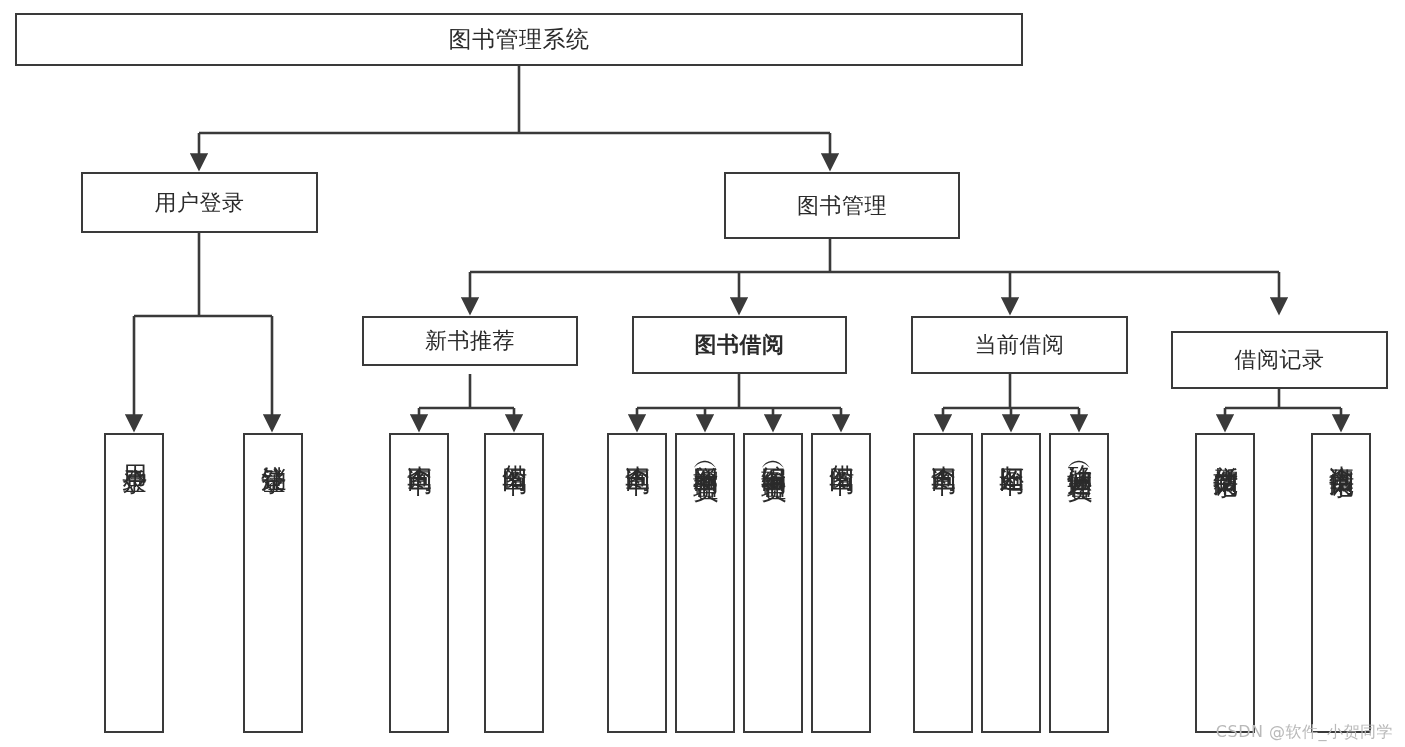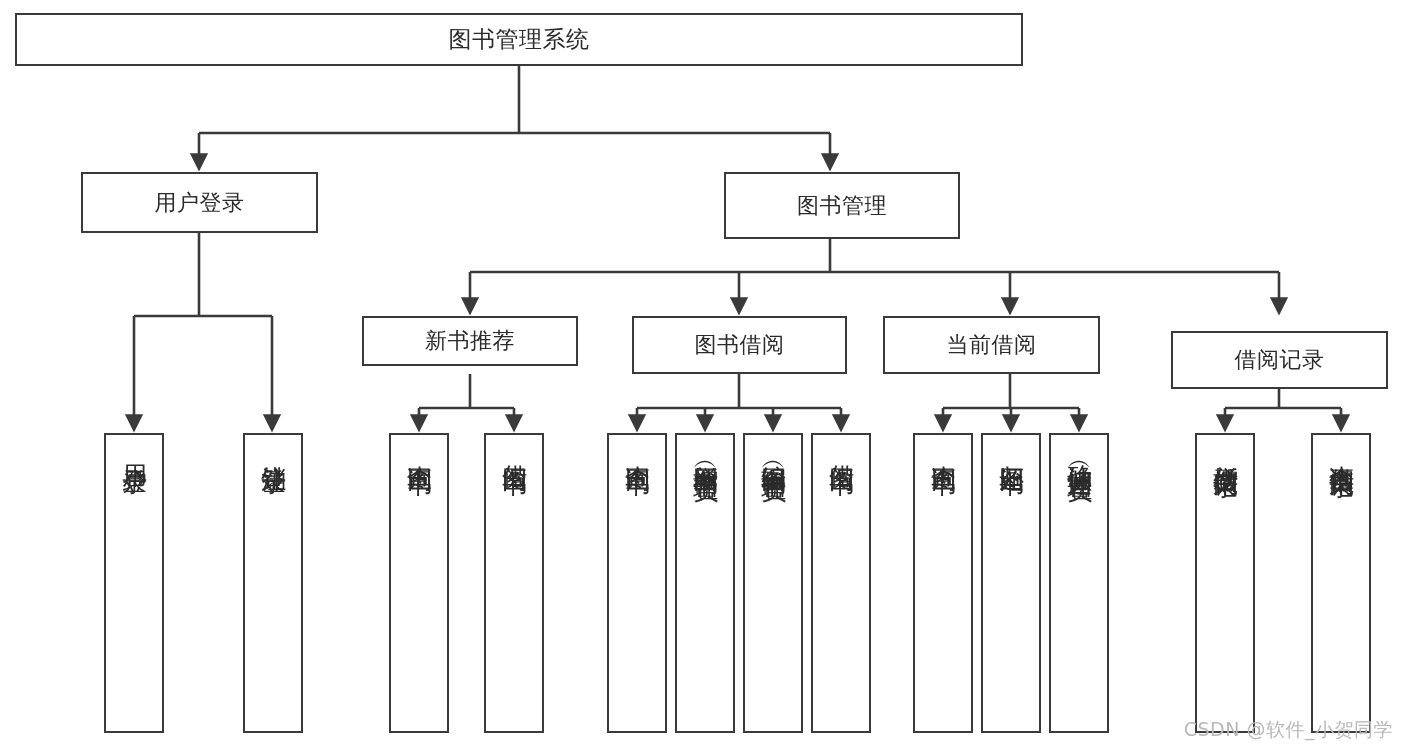--- a/index.html
+++ b/index.html
@@ -49,21 +49,21 @@
     letter-spacing:2px;
     white-space:pre;
     max-height:292px;
   }
 
   
   .watermark{
     position:absolute;
     right:12px;
     bottom:4px;
-    font-size:19px;
+    font-size:16px;
     color:#b9b9b9;
     letter-spacing:0.5px;
     z-index:5;
     white-space:nowrap;
     font-family:"DejaVu Sans","Liberation Sans",sans-serif;
   }
 </style>
 </head>
 <body>
 
@@ -128,25 +128,25 @@
   </div>
 
   <div class="node h-node" style="left:688px;top:172px;width:236px;height:67px;margin-left:36px;">
     <span class="lbl">图书管理</span>
   </div>
 
   <div class="node h-node" style="left:362px;top:316px;width:216px;height:50px;">
     <span class="lbl">新书推荐</span>
   </div>
 
-  <div class="node h-node" style="left:632px;top:316px;width:215px;height:58px;">
+  <div class="node h-node" style="left:632px;top:316px;width:215px;height:58px;font-weight:bold;">
     <span class="lbl">图书借阅</span>
   </div>
 
-  <div class="node h-node" style="left:883px;top:316px;width:217px;height:58px;">
+  <div class="node h-node" style="left:911px;top:316px;width:217px;height:58px;">
     <span class="lbl">当前借阅</span>
   </div>
 
   <div class="node h-node" style="left:1171px;top:316px;width:217px;height:58px;margin-top:15px;">
     <span class="lbl">借阅记录</span>
   </div>
 
   <div class="node v-node" style="left:104px;top:433px;width:60px;height:300px;">
     <span class="lbl">用户登录</span>
   </div>

